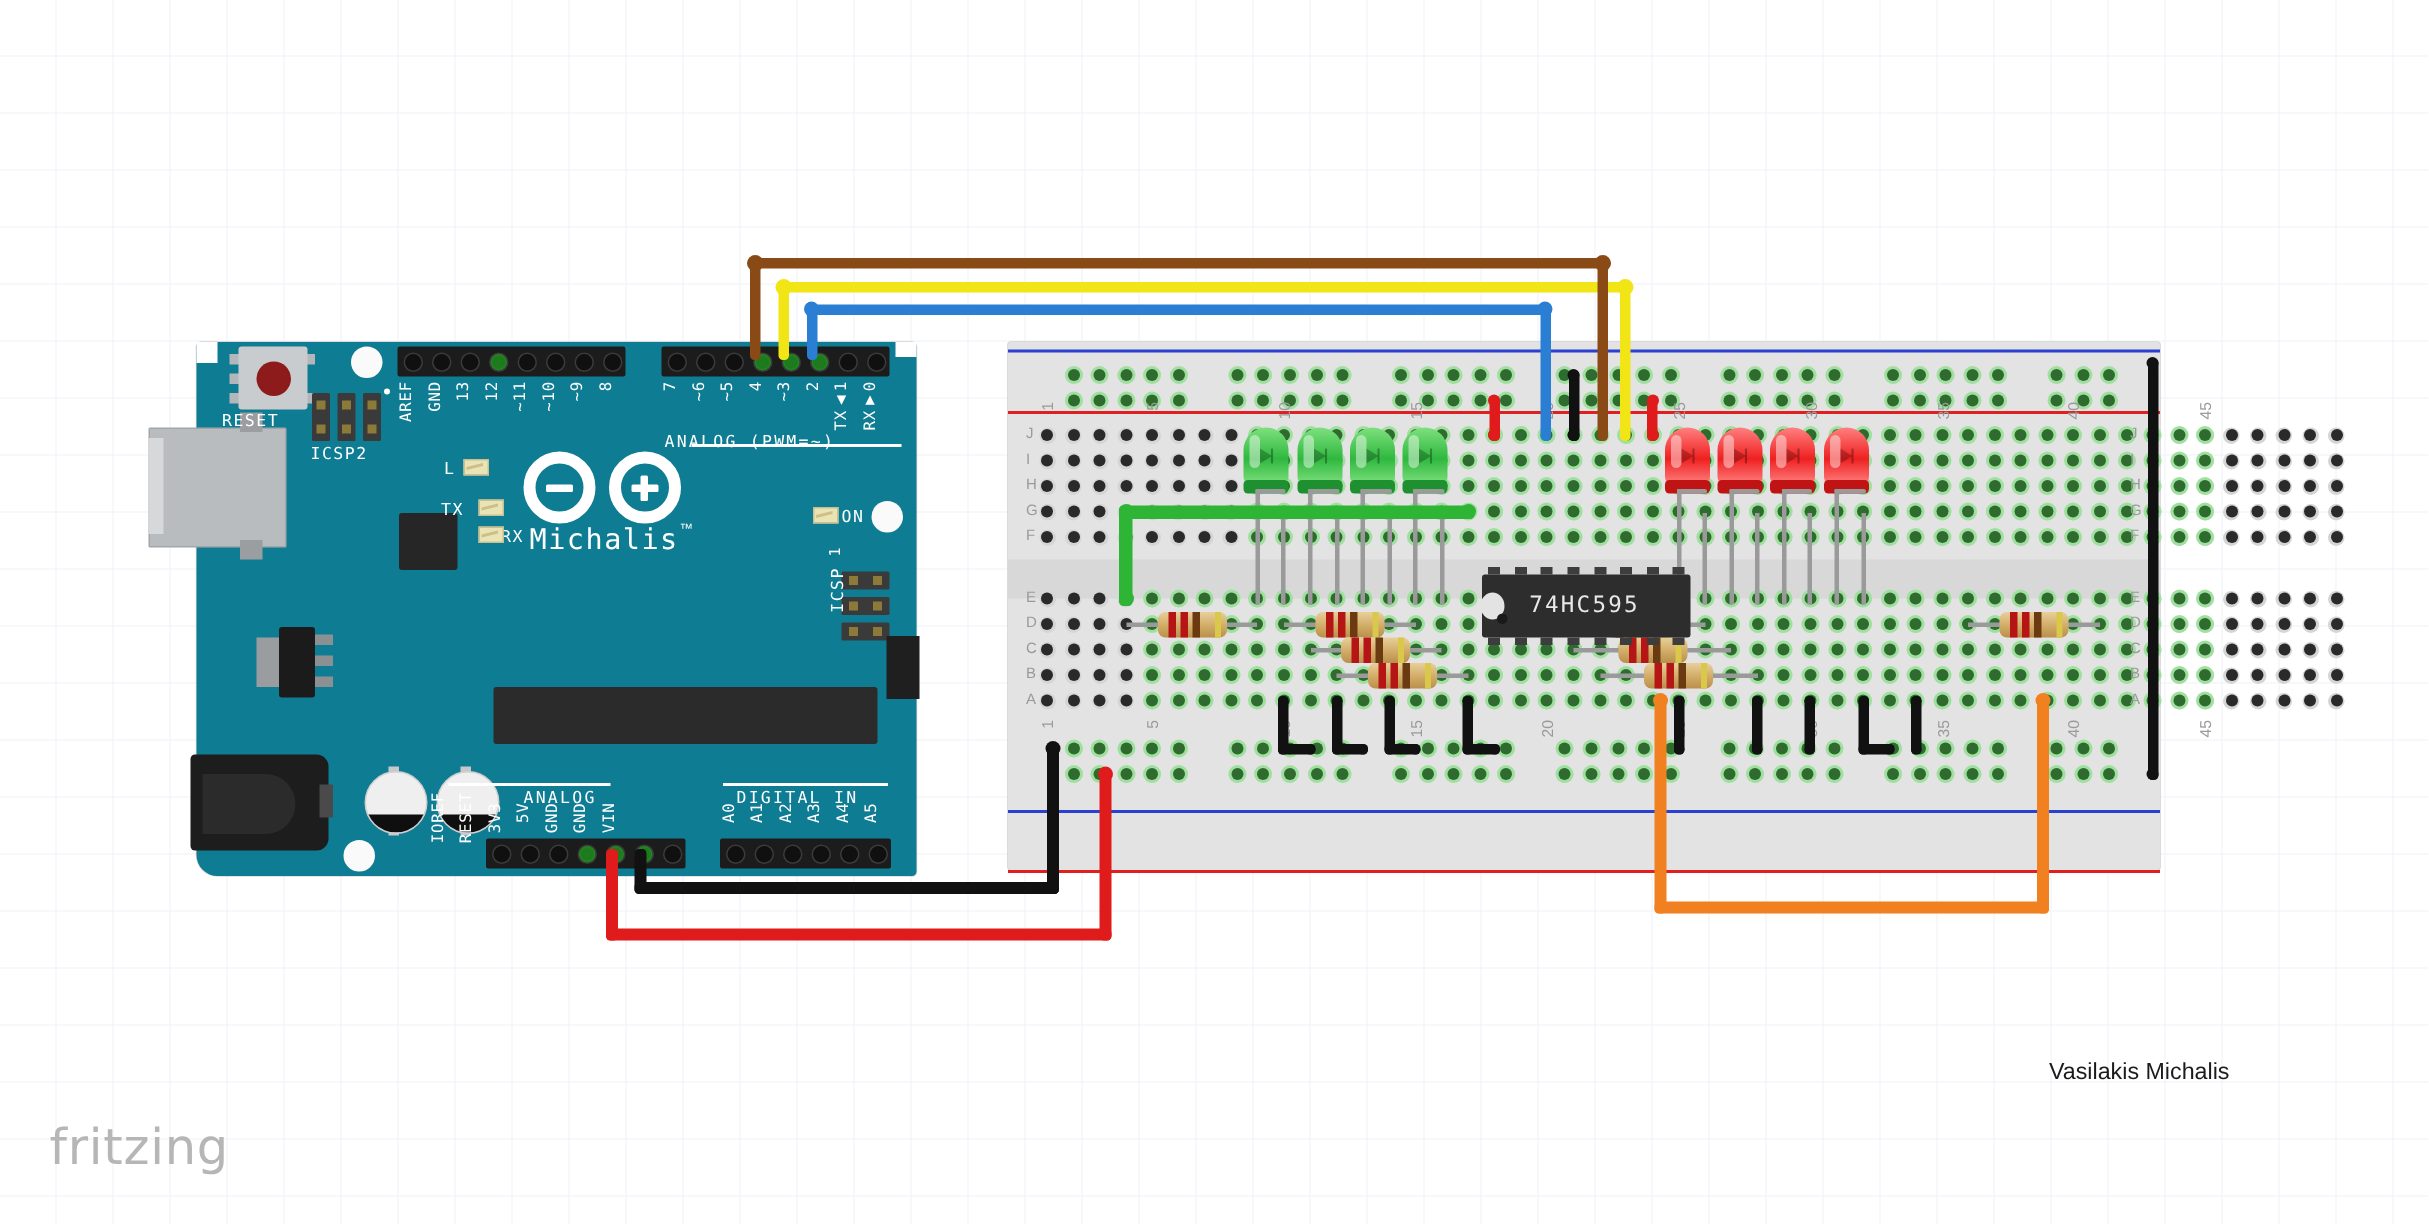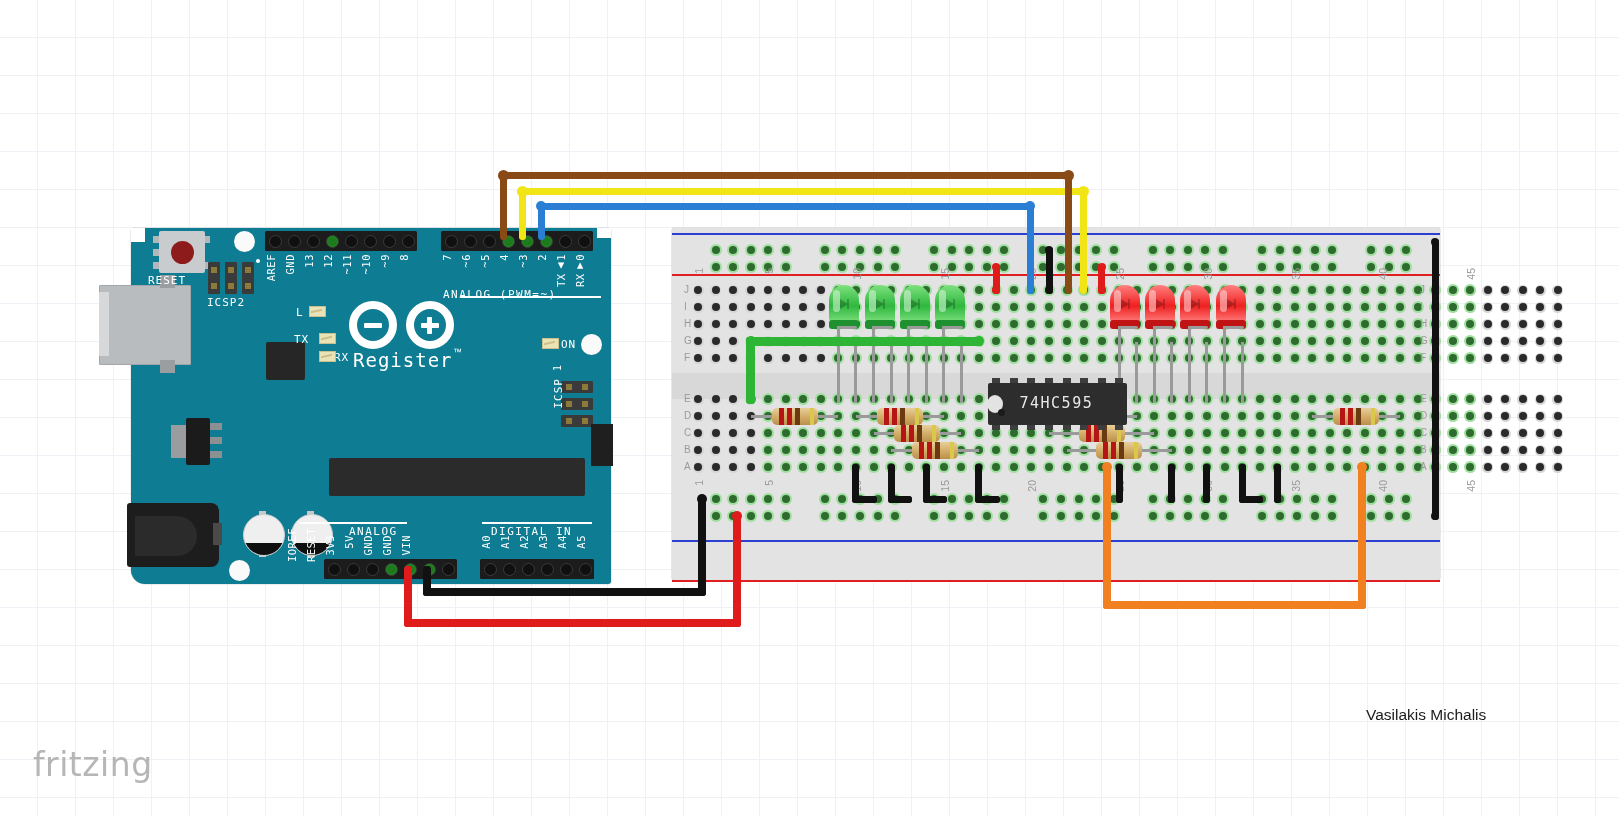--- a/index.html
+++ b/index.html
@@ -242,21 +242,21 @@
 
     <div class="logo-inf">
       <div class="onoff" style="left:0;">
         <div class="bar" style="left:7px;top:14px;width:18px;height:5px;"></div>
       </div>
       <div class="onoff" style="left:57px;">
         <div class="bar" style="left:7px;top:14px;width:18px;height:5px;"></div>
         <div class="bar" style="left:13px;top:8px;width:5px;height:17px;"></div>
       </div>
     </div>
-    <div class="arduino-wm">Register</div>
+    <div class="arduino-wm">Michalis</div>
     <div class="tm">™</div>
 
     <div class="hdr" style="left:134px;top:3px;width:152px;">
       <div class="hole" style="left:4px;"></div>
         <div class="hole" style="left:23px;"></div>
       <div class="hole" style="left:42px;"></div>
         <div class="hole lit" style="left:61px;"></div>
       <div class="hole" style="left:80px;"></div>
         <div class="hole" style="left:99px;"></div>
       <div class="hole" style="left:118px;"></div>

